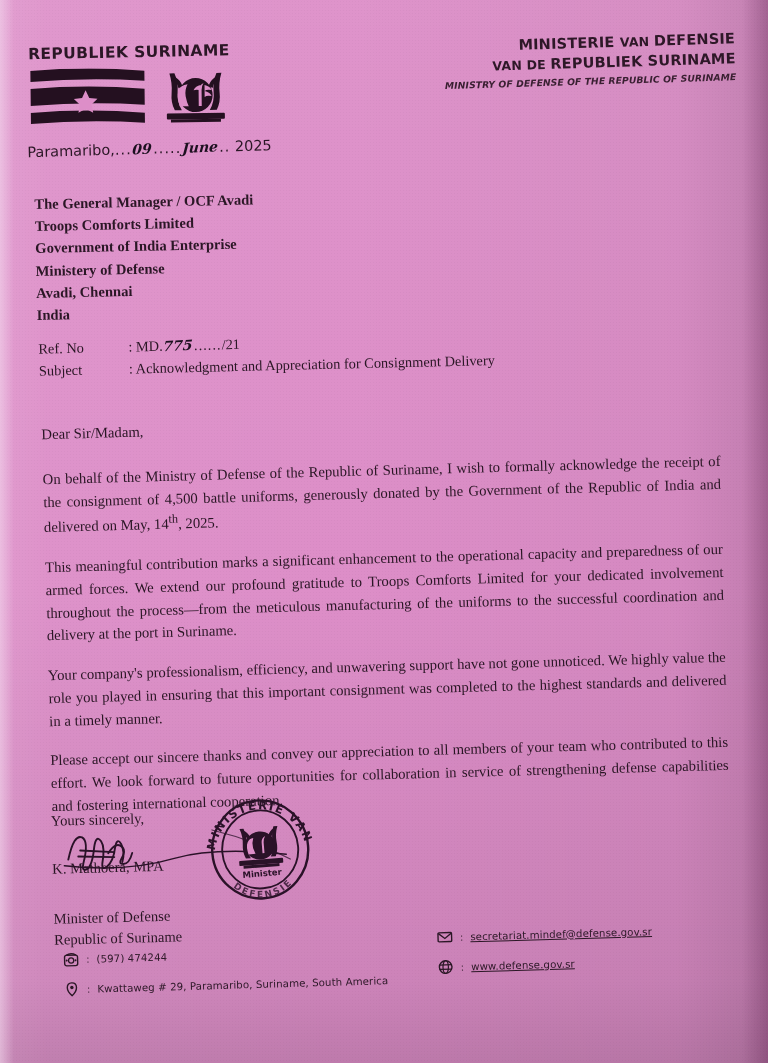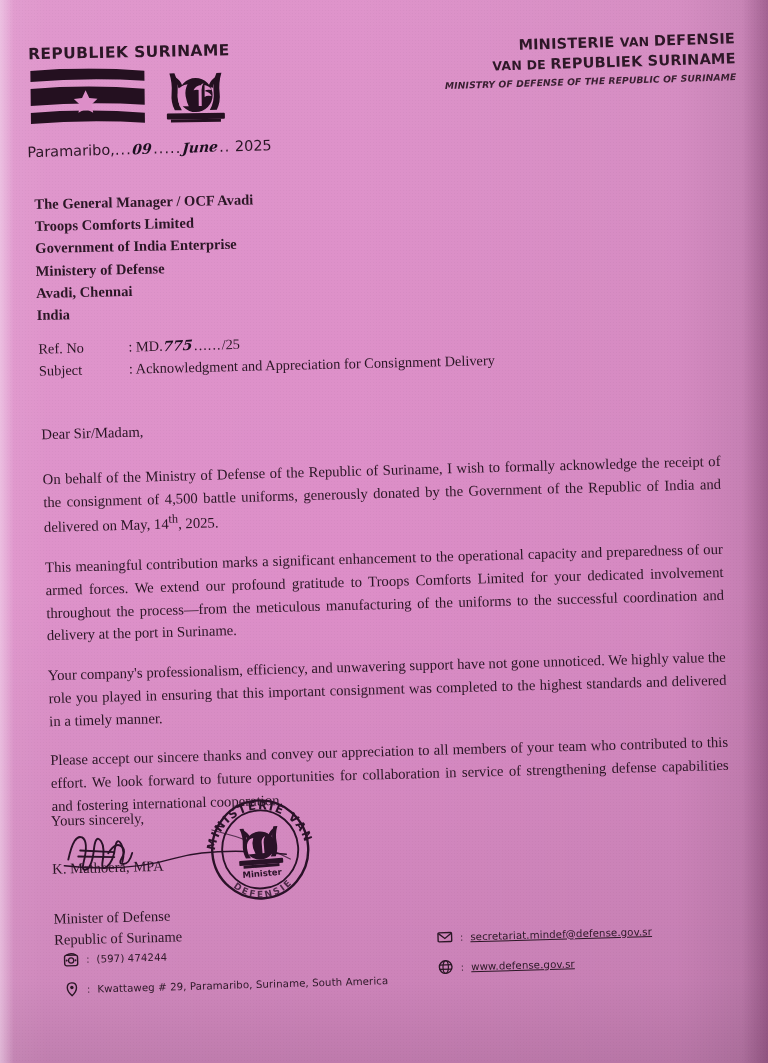--- a/index.html
+++ b/index.html
@@ -277,21 +277,21 @@
     <div>Troops Comforts Limited</div>
     <div>Government of India Enterprise</div>
     <div>Ministery of Defense</div>
     <div>Avadi, Chennai</div>
     <div>India</div>
   </div>
 
   <div class="refblock">
     <div class="refrow">
       <span class="refkey">Ref. No</span>
-      <span class="refval"><span>: MD.</span><span class="hand">775</span><span class="dots">......</span><span>/25</span></span>
+      <span class="refval"><span>: MD.</span><span class="hand">775</span><span class="dots">......</span><span>/21</span></span>
     </div>
     <div class="refrow">
       <span class="refkey">Subject</span>
       <span class="refval">: Acknowledgment and Appreciation for Consignment Delivery</span>
     </div>
   </div>
 
   <div class="body">
     <p class="salutation">Dear Sir/Madam,</p>
     <p><span>On behalf of the Ministry of Defense of the Republic of Suriname, I wish to formally acknowledge the receipt of the consignment of 4,500 battle uniforms, generously donated by the Government of the Republic of India and delivered on May, 14</span><sup>th</sup><span>, 2025.</span></p>

